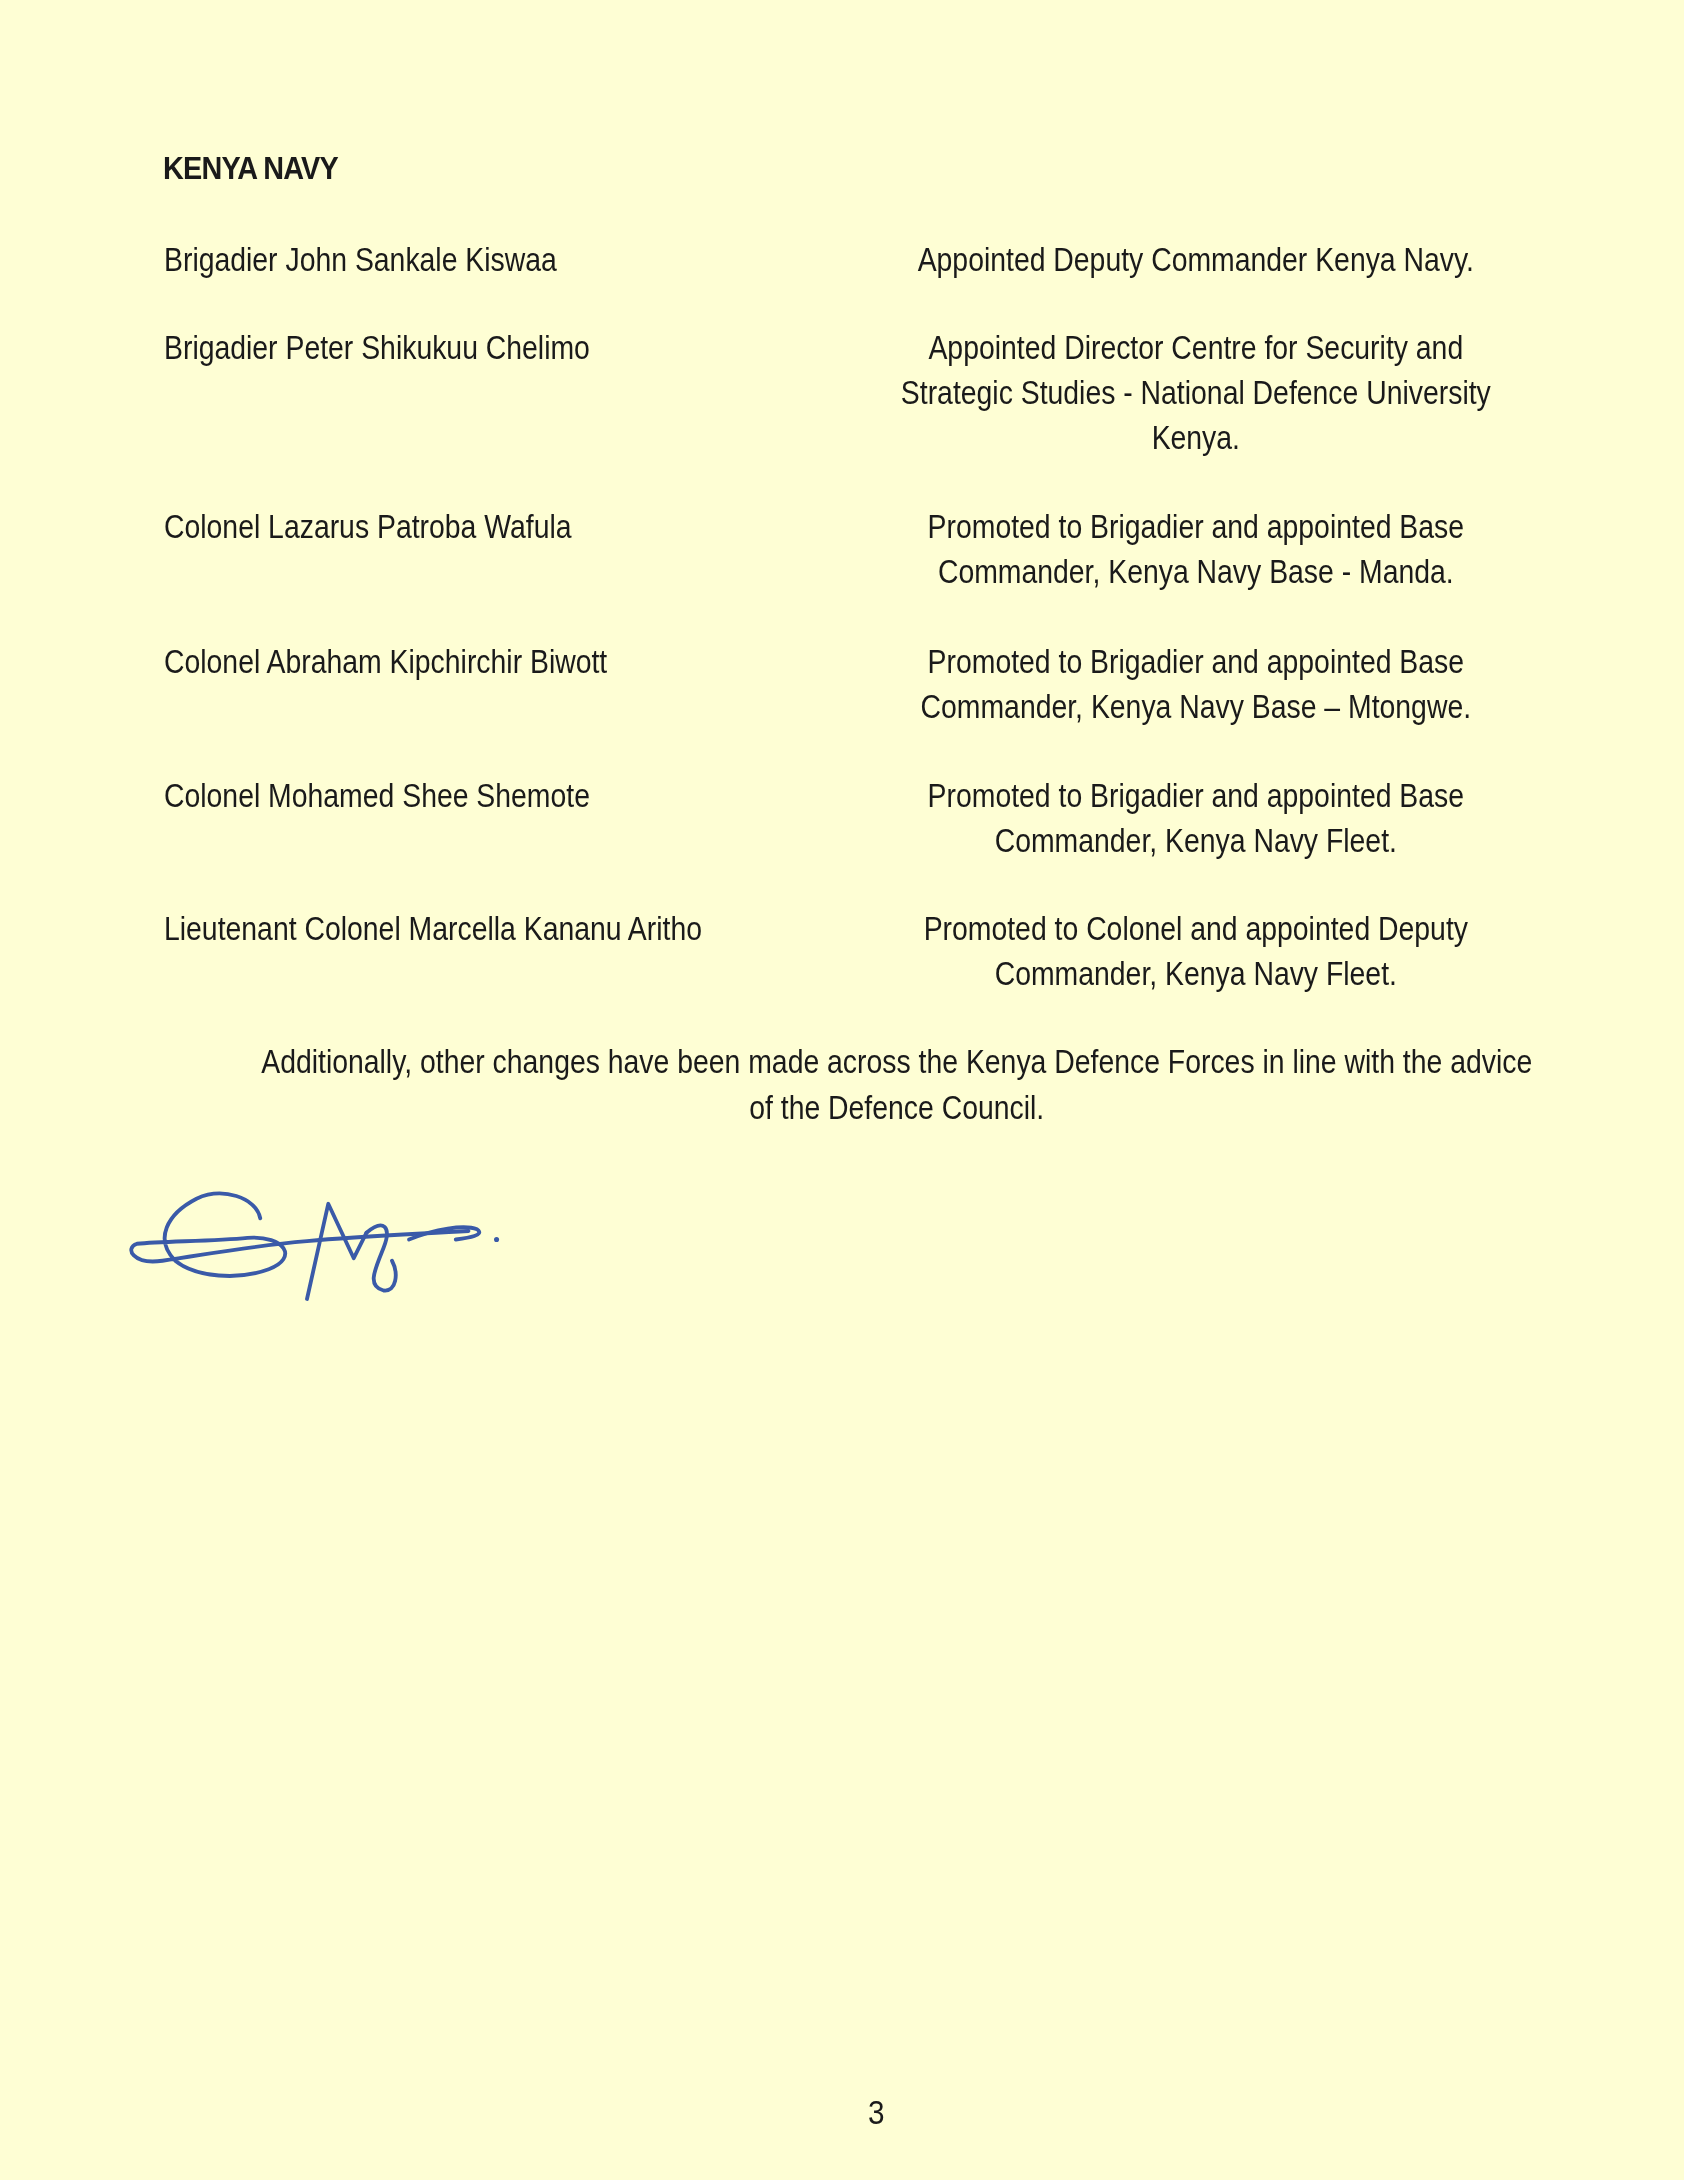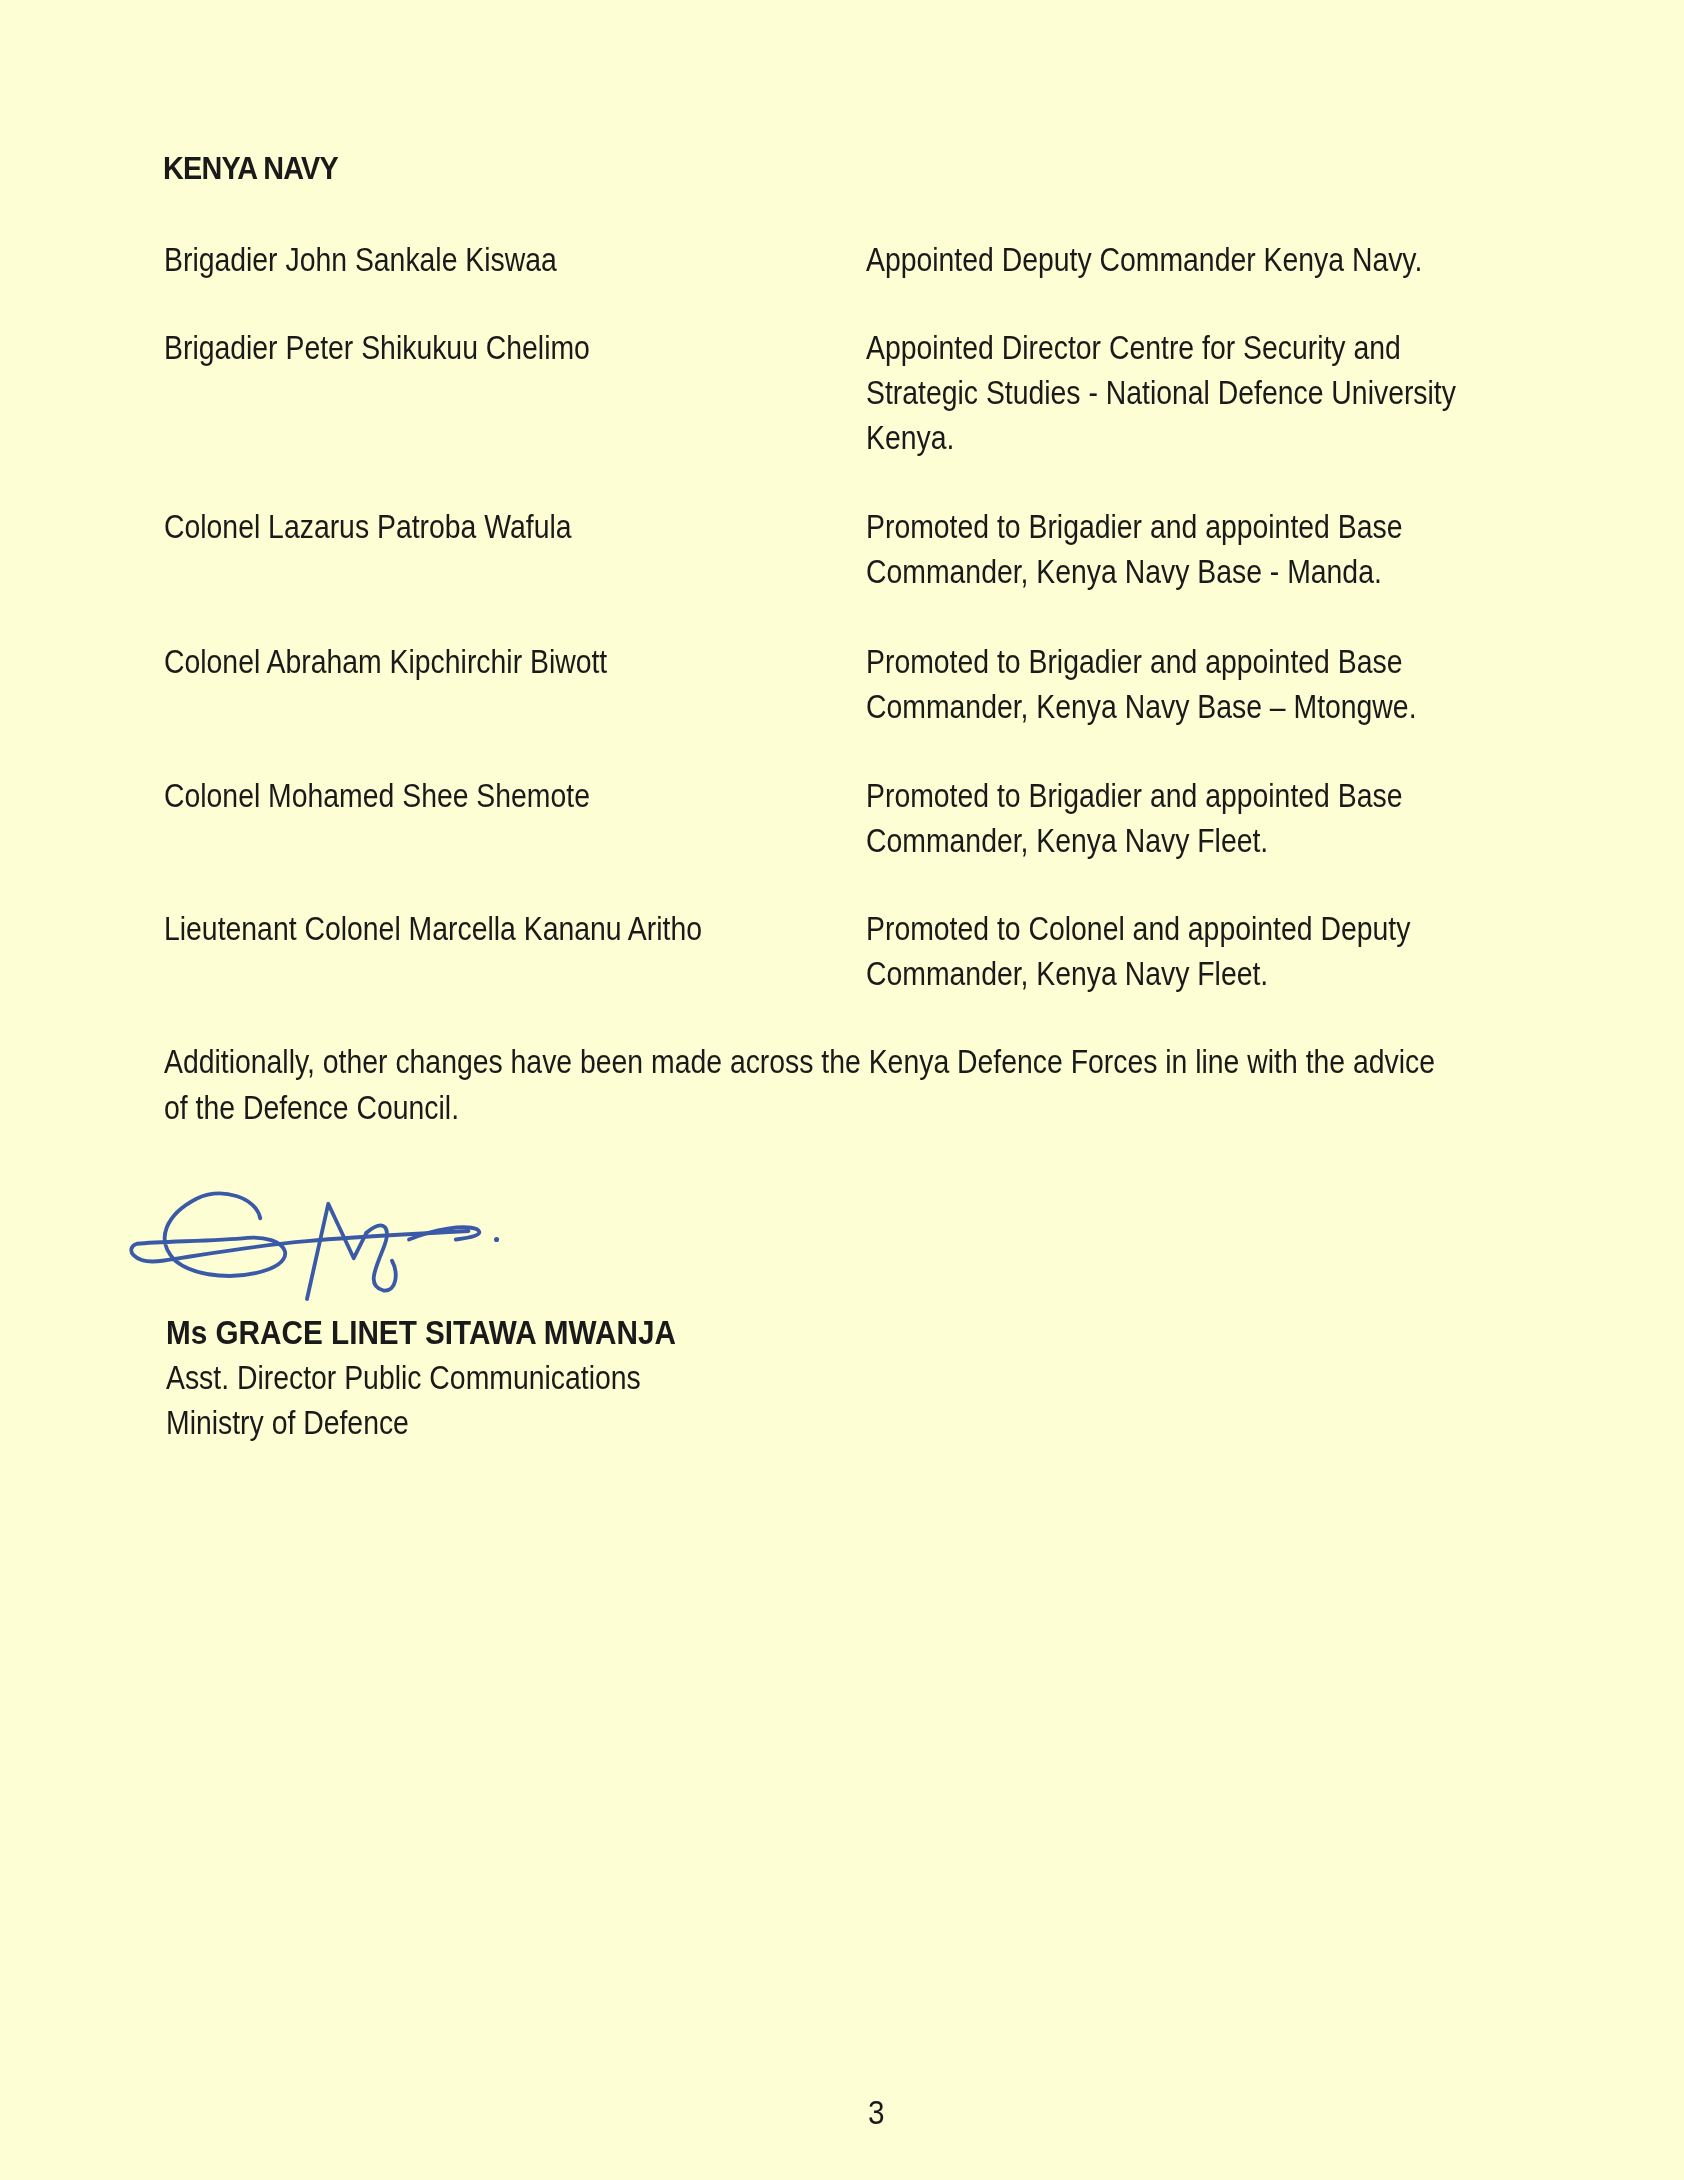--- a/index.html
+++ b/index.html
@@ -13,20 +13,21 @@
       position: relative;
       overflow: hidden;
       font-family: "Liberation Sans", sans-serif;
       color: #1a1a1a;
     }
     .page {
       position: absolute;
       left: 0; top: 0;
       width: 1685px;
       height: 2181px;
+      text-align: center;
     }
     .section-heading {
       position: absolute;
       left: 163px;
       top: 150px;
       font-size: 32px;
       font-weight: bold;
       letter-spacing: -0.9px;
       transform: scaleX(0.9);
       transform-origin: left top;
@@ -153,22 +154,17 @@
   <svg class="signature" viewBox="0 0 600 160" xmlns="http://www.w3.org/2000/svg">
     <g fill="none" stroke="#3a5aa8" stroke-width="4.5" stroke-linecap="round" stroke-linejoin="round">
       <path d="M155 45 C 150 20, 110 8, 80 22 C 45 40, 30 70, 55 95 C 80 115, 130 118, 165 105 C 200 92, 185 65, 140 68 C 100 72, 40 72, 10 75 C -5 80, 5 100, 40 95 C 90 88, 140 78, 210 72 C 270 66, 330 64, 400 60"></path>
       <path d="M 210 140 L 235 28 L 265 92 L 280 62"></path>
       <path d="M 280 62 C 300 45, 310 55, 300 80 C 290 105, 280 125, 300 130 C 315 132, 318 110, 310 95"></path>
       <path d="M 330 70 C 360 58, 395 52, 410 58 C 420 65, 400 68, 385 70"></path>
       <circle cx="433" cy="70" r="3" fill="#3a5aa8" stroke="none"></circle>
     </g>
   </svg>
 
-  <div class="signatory">
-    <div class="sig-name">Ms GRACE LINET SITAWA MWANJA</div>
-    <div class="sig-line">Asst. Director Public Communications</div>
-    <div class="sig-line">Ministry of Defence</div>
-  </div>
 
   <div class="page-number">3</div>
 
 </div>
 
 
 </body></html>

